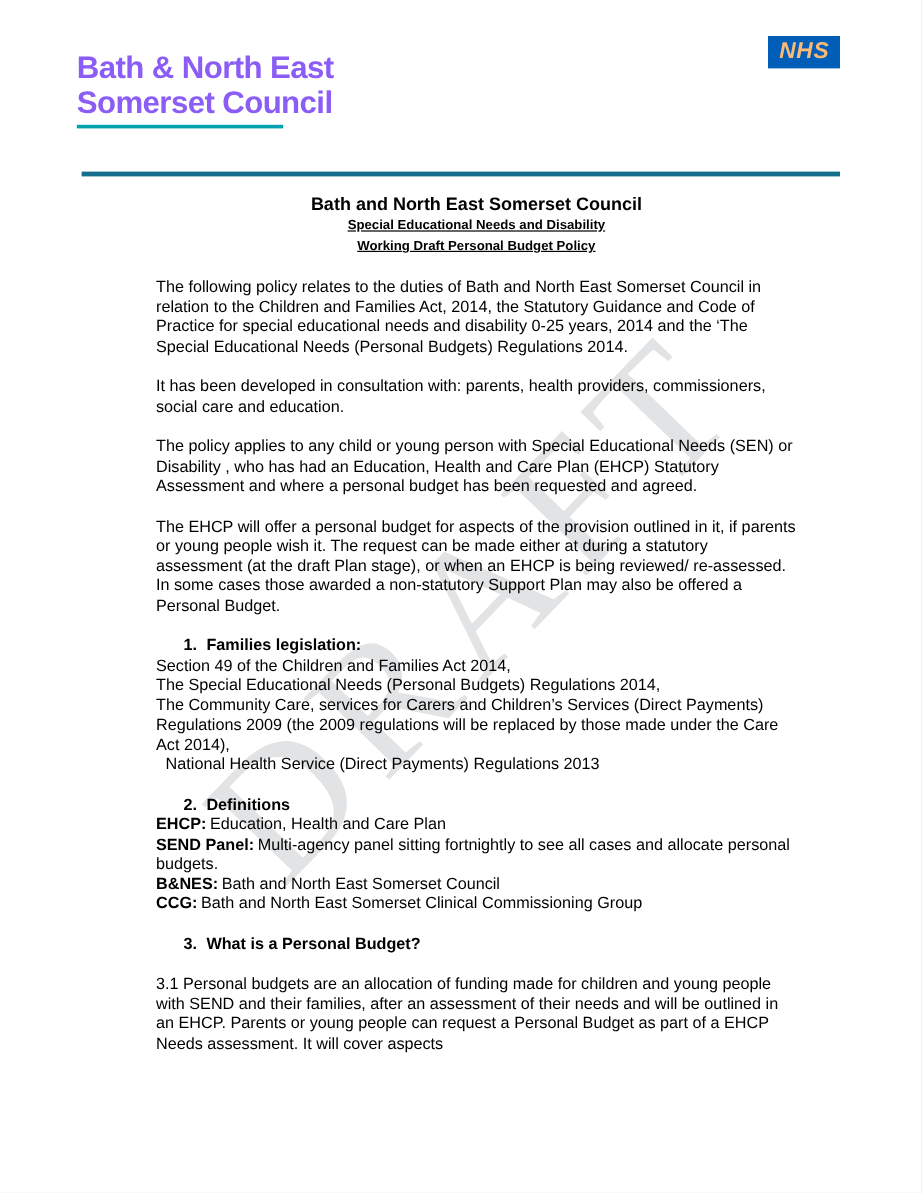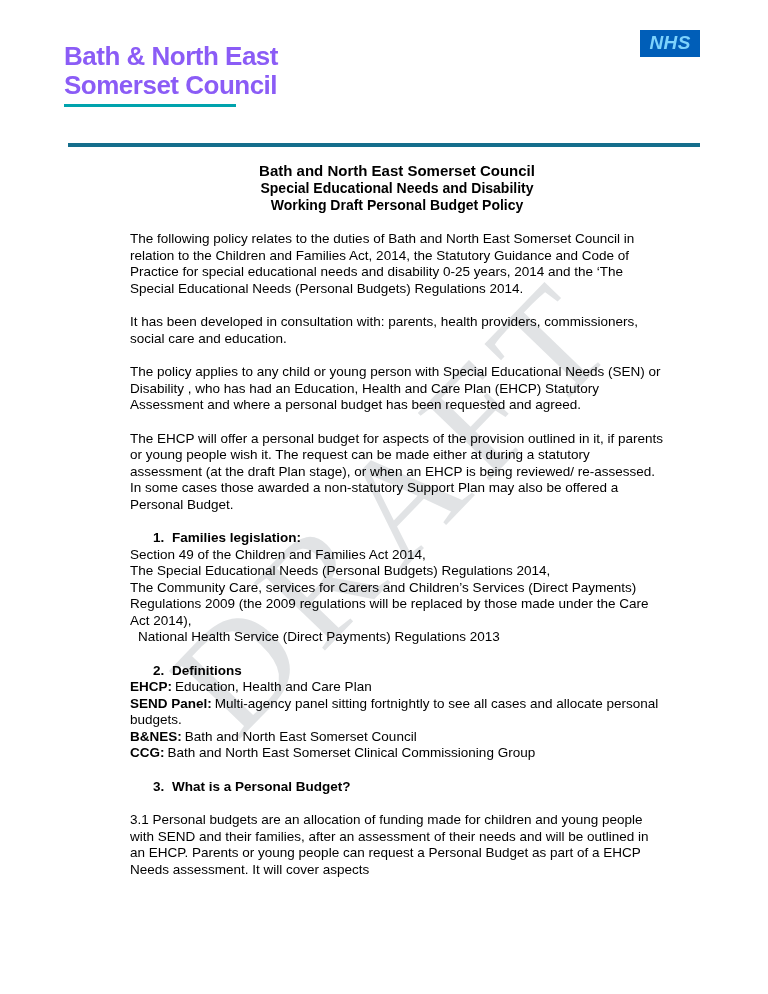--- a/index.html
+++ b/index.html
@@ -46,21 +46,21 @@
     background:#00a3ad;
   }
   .nhs-block {
     position:absolute; right:68px; top:30px;
     text-align:right;
     z-index:1;
   }
   .nhs-box {
     display:inline-block;
     background:#005EB8;
-    color:#7dd3fc;
+    color:#fdba74;
     font-style:italic;
     font-weight:bold;
     font-size:19px;
     line-height:24px;
     padding:1px 9px 2px 9px;
     letter-spacing:0.5px;
   }
   .nhs-org {
     margin-top:22px;
     color:#005EB8;
@@ -81,21 +81,21 @@
 
   
   .content {
     position:absolute;
     left:130px; top:161px;
     width:534px;
     z-index:1;
   }
   .title-block { text-align:center; font-weight:bold; }
   .title-block .t1 { font-size:15px; line-height:19px; }
-  .title-block .t2, .title-block .t3 { font-size:14px; line-height:17px; }
+  .title-block .t2, .title-block .t3 { font-size:11px; line-height:17px;text-decoration:underline; }
 
   .para { margin:17px 0 0 0; }
 
   .list-heading {
     font-weight:bold;
     margin:17px 0 0 23px;
   }
   .list-heading .num { display:inline-block; width:19px; }
 
   .leg-line { margin:0; }

